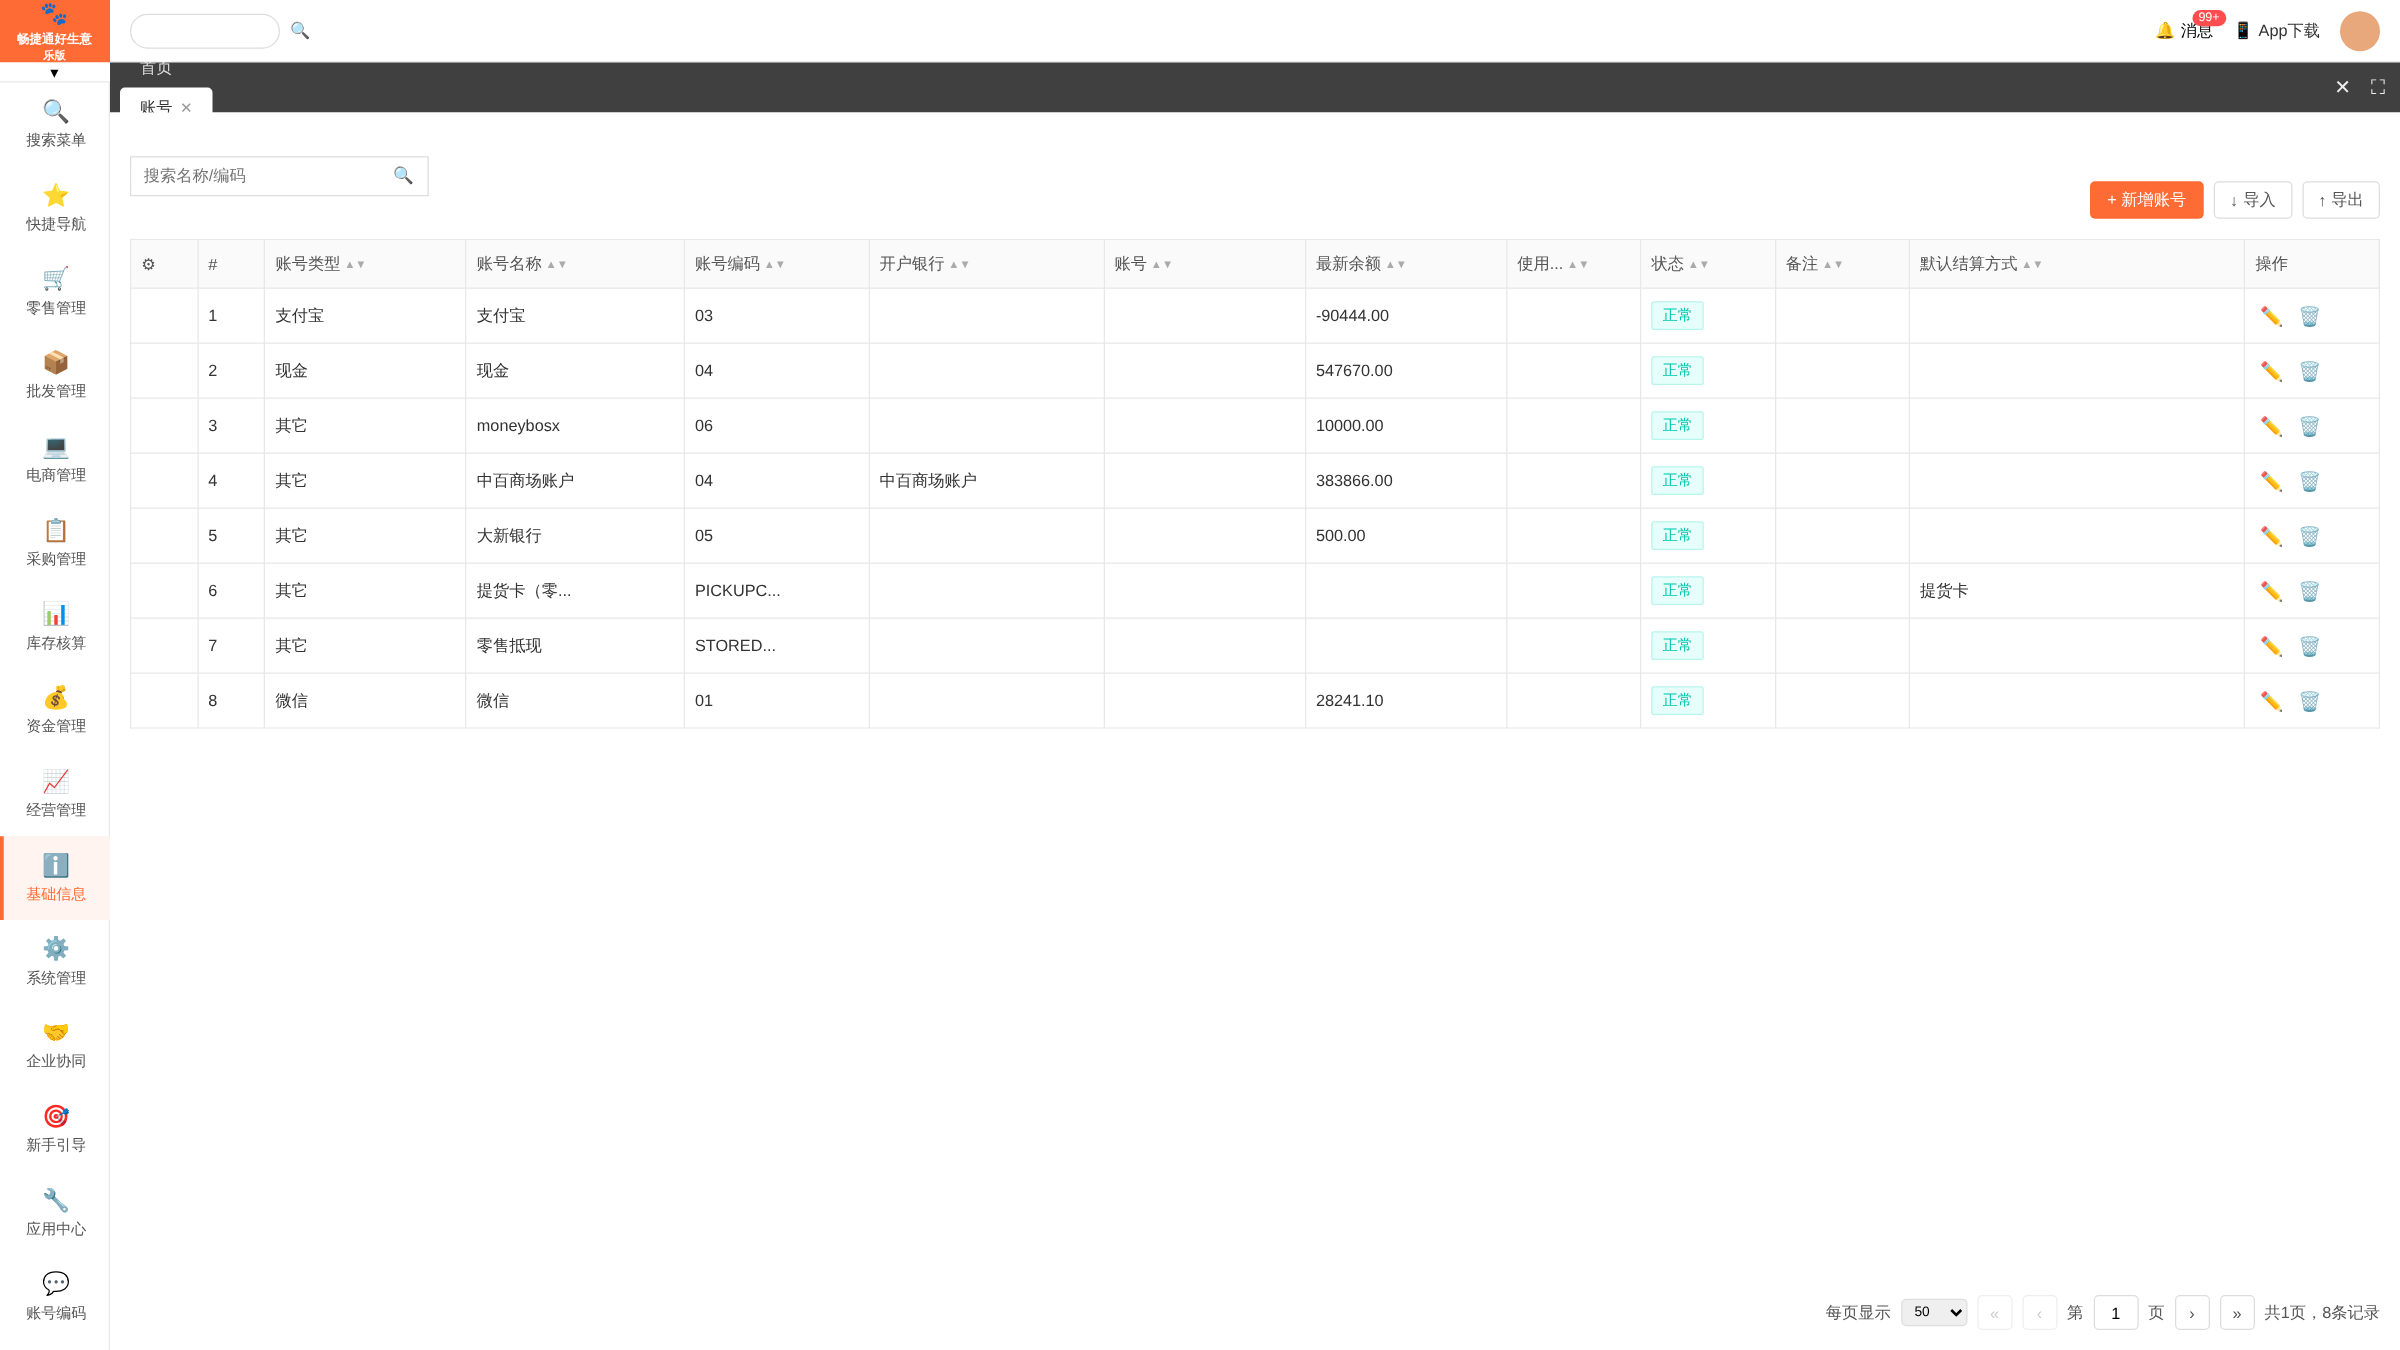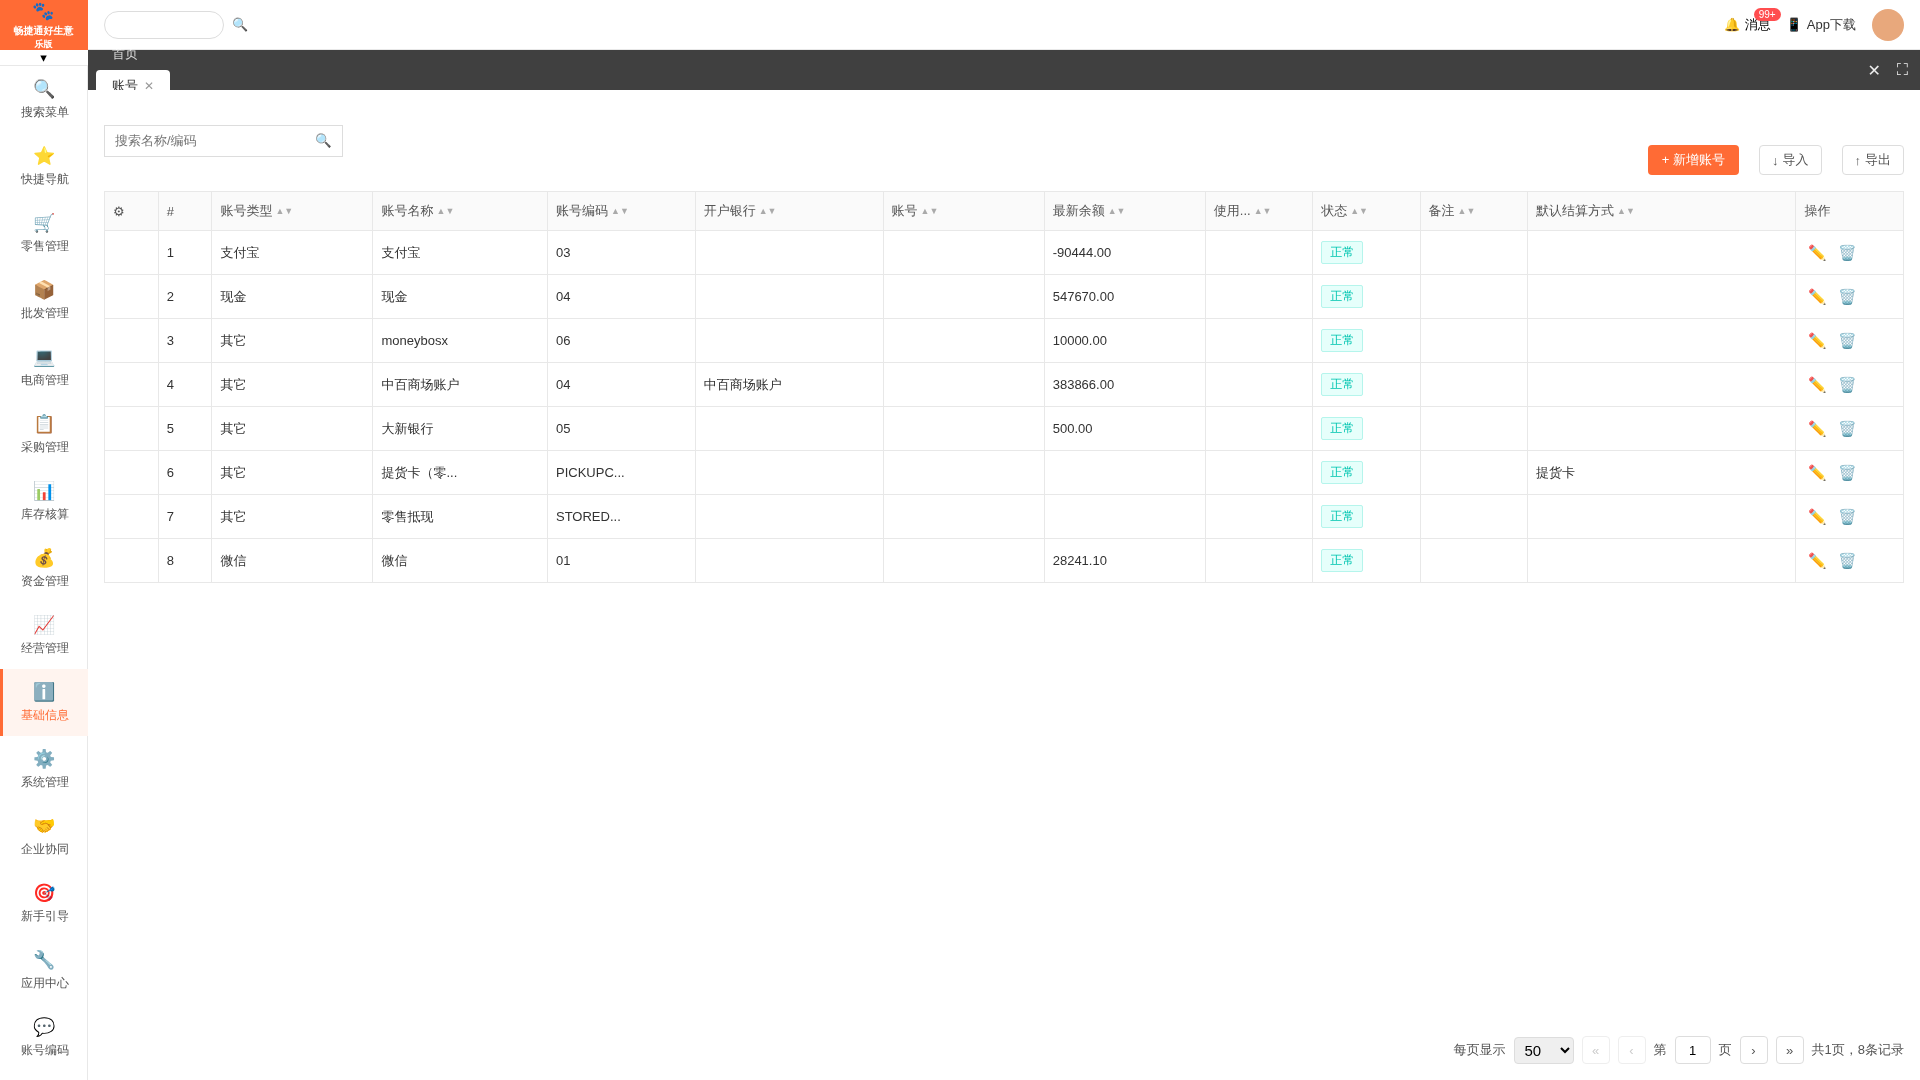--- a/index.html
+++ b/index.html
@@ -205,21 +205,21 @@
     .search-box .search-icon-btn {
       background: none;
       border: none;
       padding: 0 10px;
       cursor: pointer;
       color: #aaa;
     }
     .toolbar-right {
       display: flex;
       align-items: flex-start;
-      gap: 20px;
+      gap: 8px;
       margin-top: 39px;
     }
     .btn-primary {
       background: #ff6b35;
       color: #fff;
       border: none;
       border-radius: 4px;
       padding: 6px 14px;
       cursor: pointer;
       font-size: 13px;
@@ -293,21 +293,21 @@
       align-items: center;
       justify-content: flex-end;
       gap: 8px;
       font-size: 13px;
       color: #555;
     }
     .pagination-bar select {
       border: 1px solid #ddd;
       border-radius: 4px;
       padding: 3px 6px;
-      font-size: 15px;
+      font-size: 11px;
     }
     .page-btn {
       width: 28px;
       height: 28px;
       display: flex;
       align-items: center;
       justify-content: center;
       border: 1px solid #ddd;
       border-radius: 4px;
       cursor: pointer;

